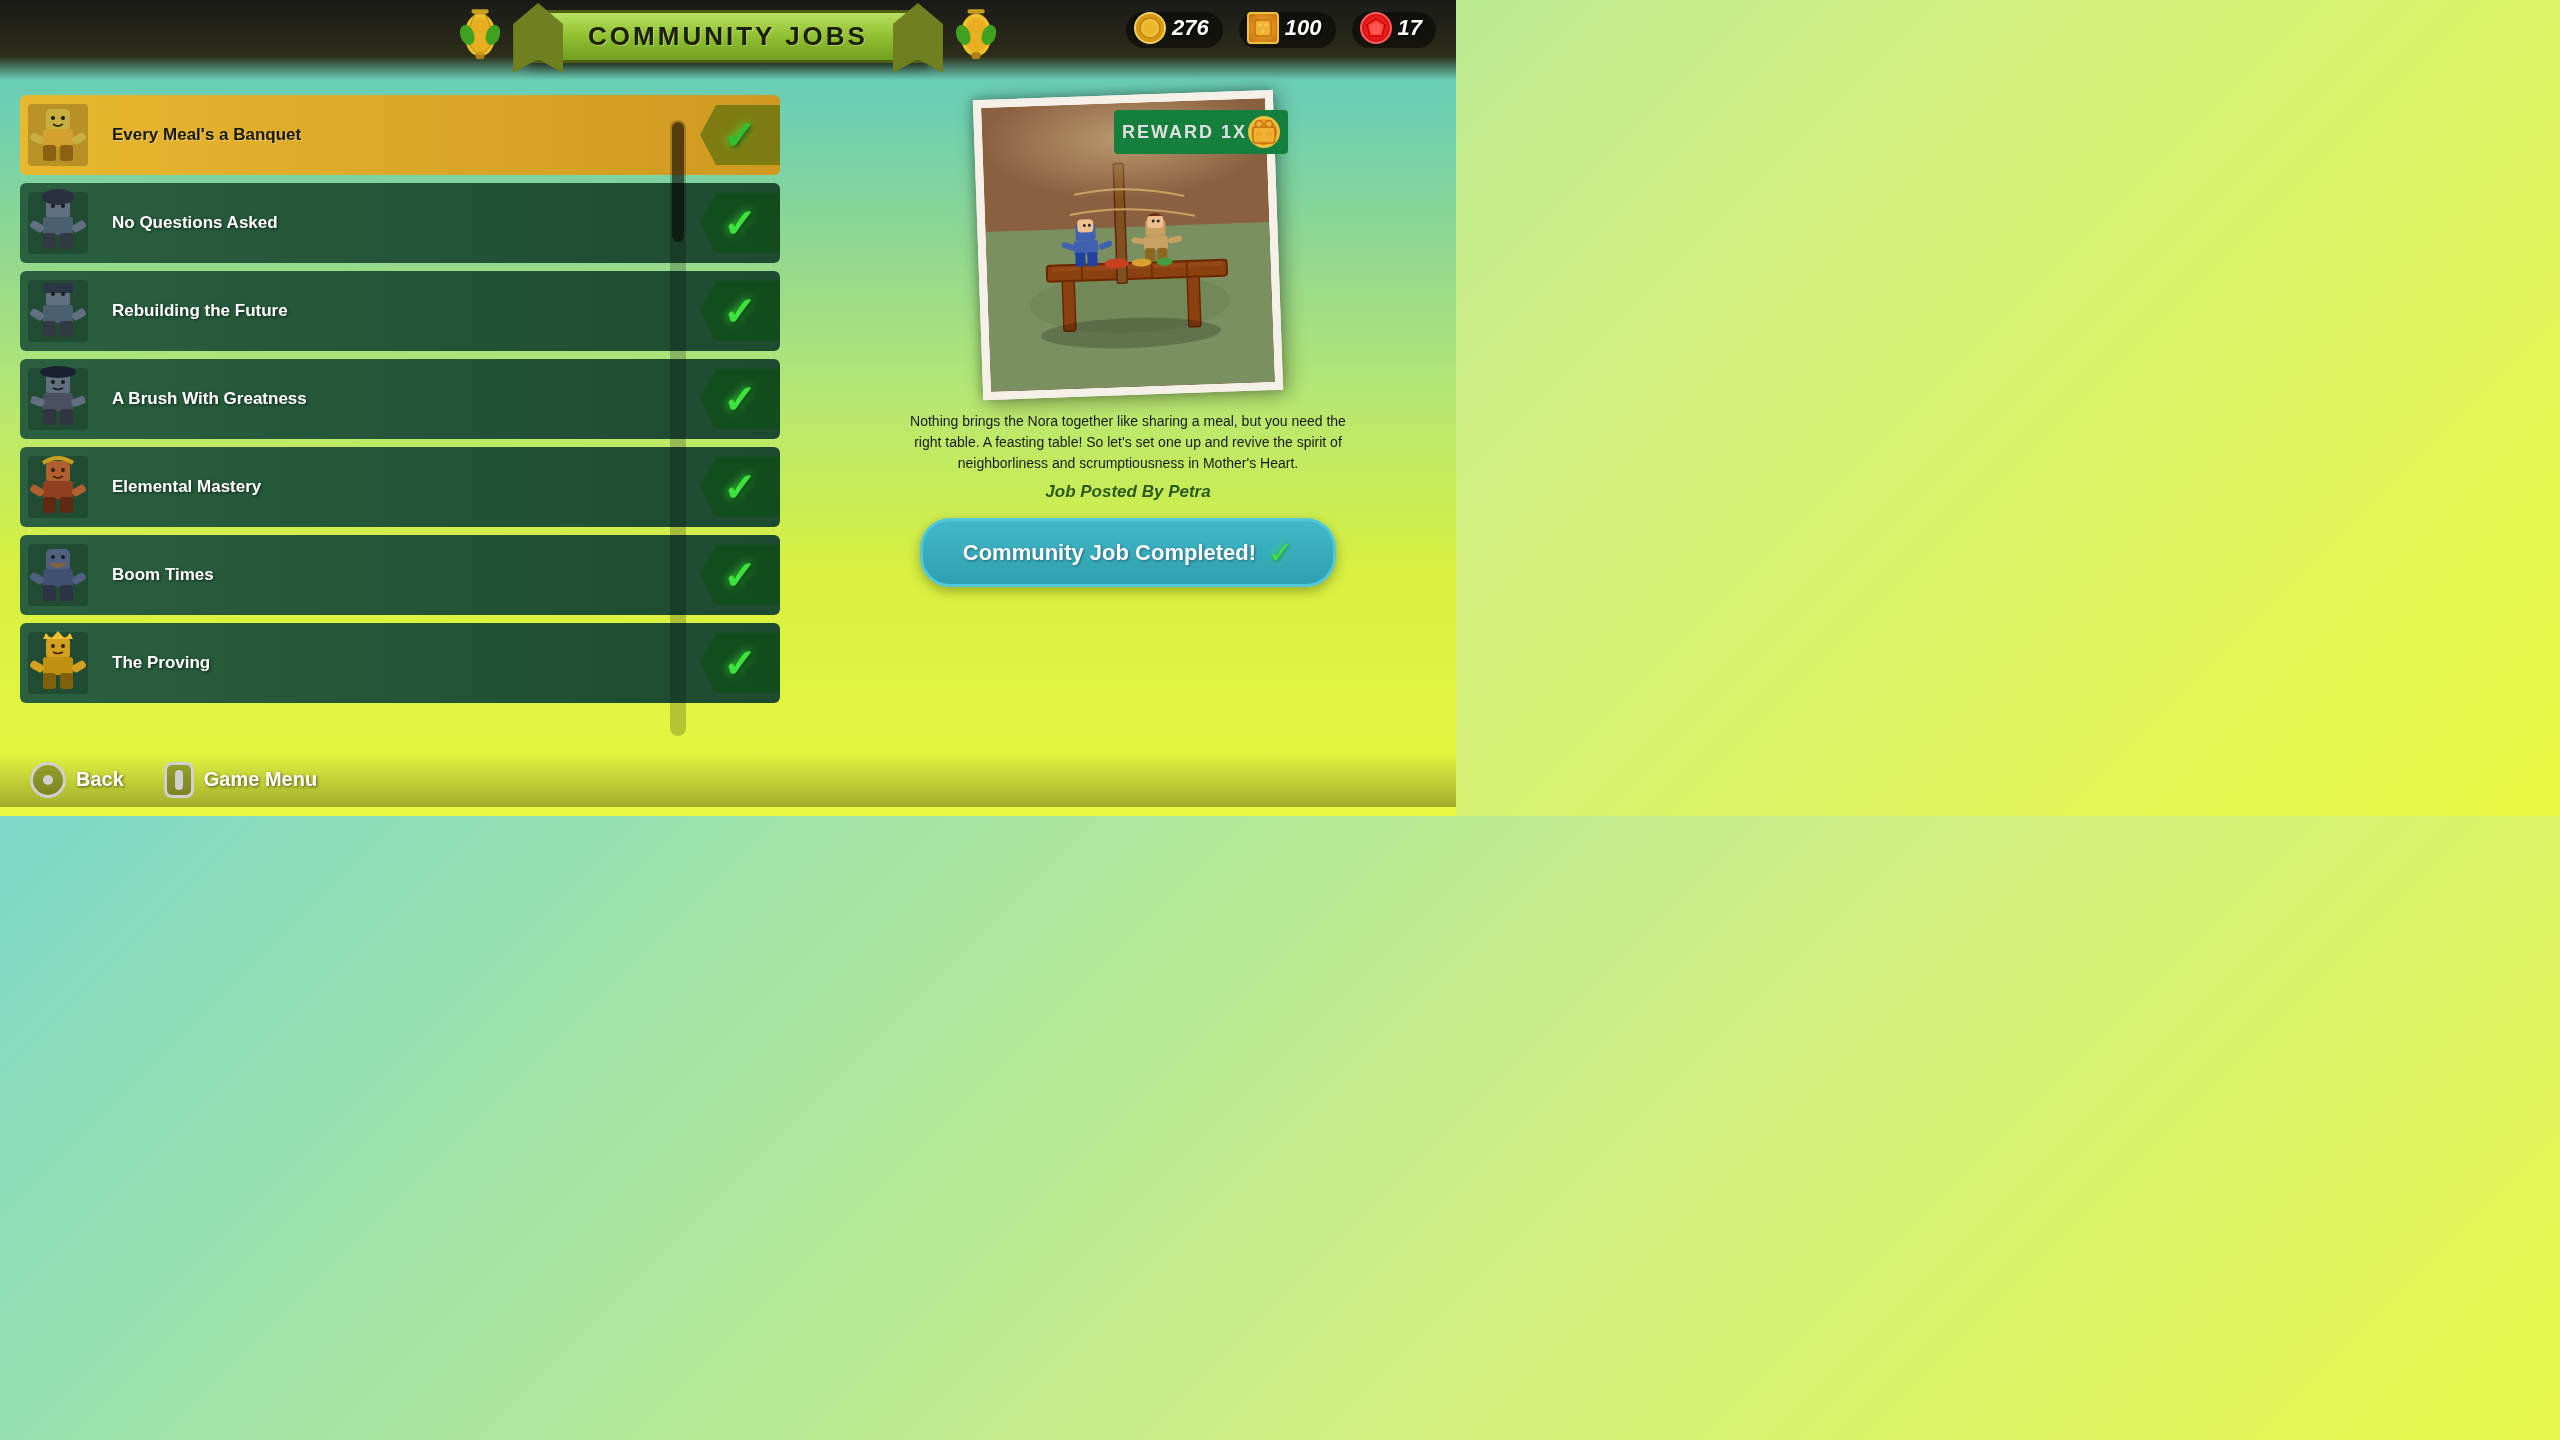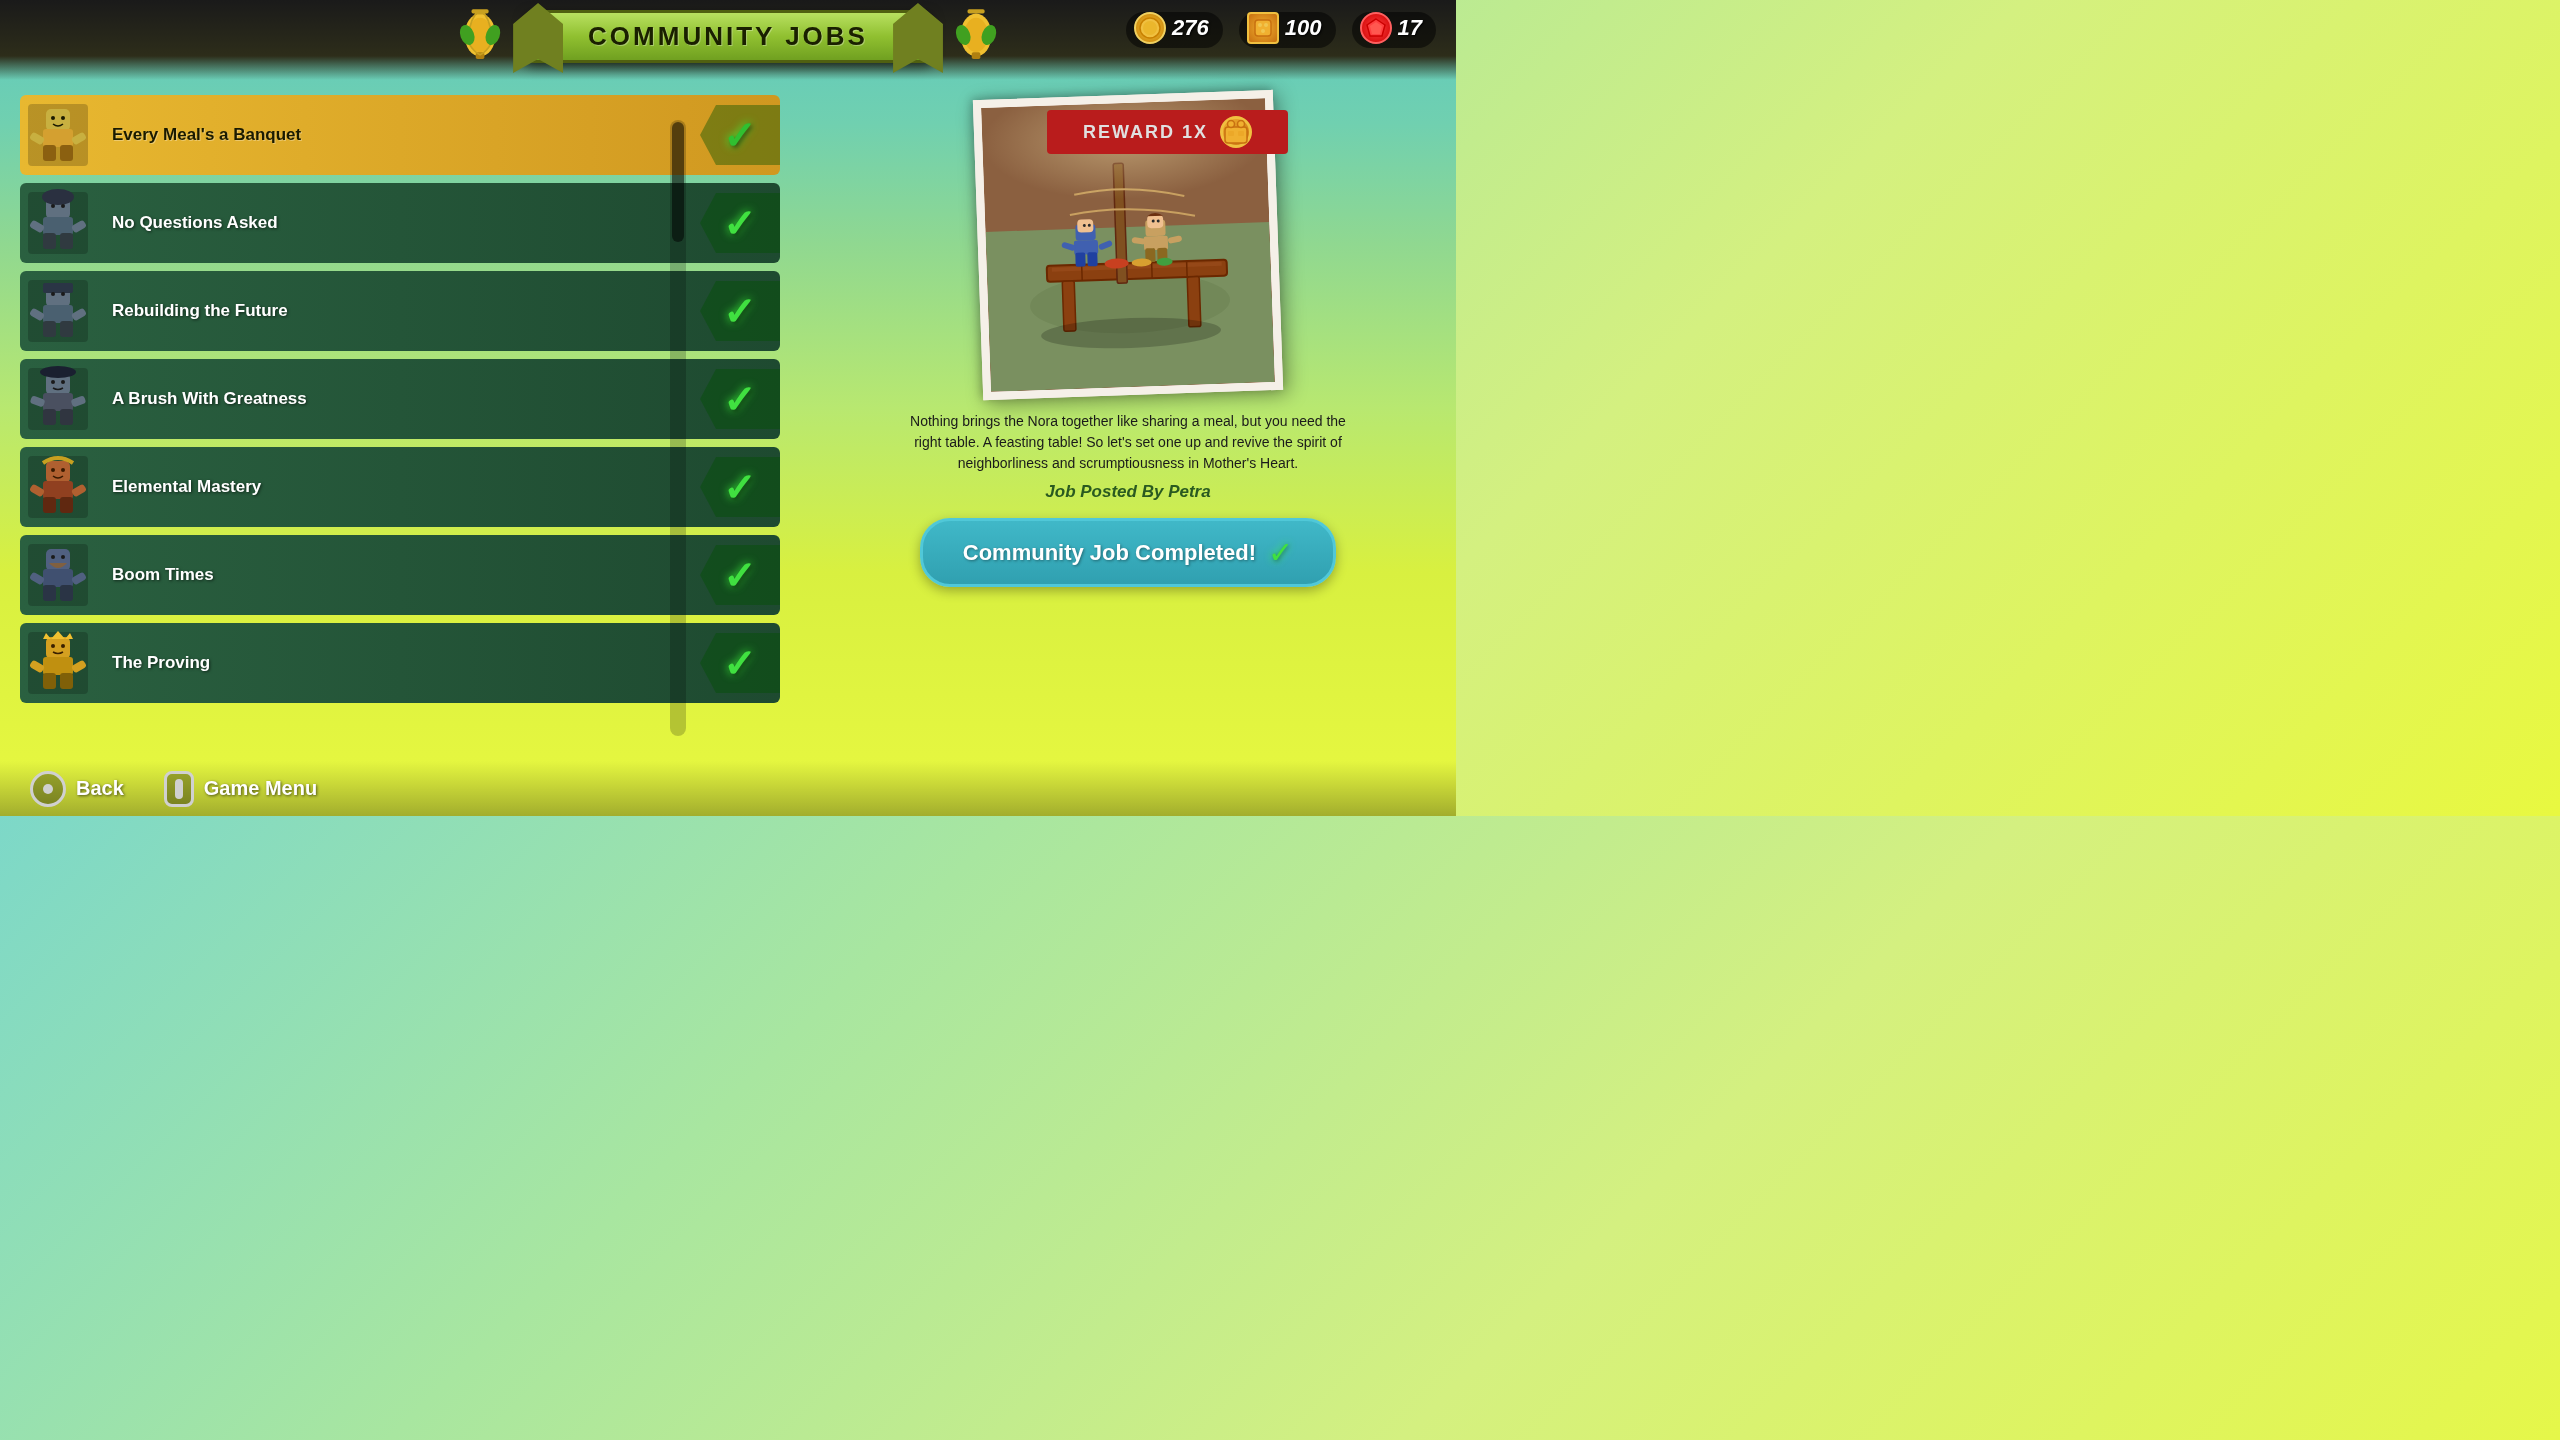--- a/index.html
+++ b/index.html
@@ -251,34 +251,34 @@
 
     
     .reward-section {
       display: flex;
       flex-direction: column;
       align-items: center;
       position: relative;
     }
 
     .reward-label {
-      background: #b91c1c;
+      background: #15803d;
       color: #e0e0e0;
       font-size: 18px;
       font-weight: 900;
       letter-spacing: 2px;
-      padding: 6px 36px;
+      padding: 6px 8px;
       border-radius: 4px;
       position: absolute;
       top: 15px;
       right: -10px;
       z-index: 10;
       display: flex;
       align-items: center;
-      gap: 12px;
+      gap: 1px;
     }
 
     .reward-lego-icon {
       width: 32px;
       height: 32px;
       background: linear-gradient(135deg, #f0b030, #c87010);
       border-radius: 50%;
       border: 3px solid #f0c040;
       display: flex;
       align-items: center;
@@ -355,21 +355,21 @@
 
     .completed-check {
       font-size: 30px;
       color: #40e040;
       text-shadow: 1px 1px 4px rgba(0,0,0,0.4), 0 0 8px #40ff40;
     }
 
     
     .bottom-bar {
       position: absolute;
-      bottom: 0;
+      bottom: 9px;
       left: 0;
       right: 0;
       height: 55px;
       background: linear-gradient(180deg, transparent, rgba(0,0,0,0.3));
       display: flex;
       align-items: center;
       gap: 40px;
       padding: 0 30px;
     }
 

